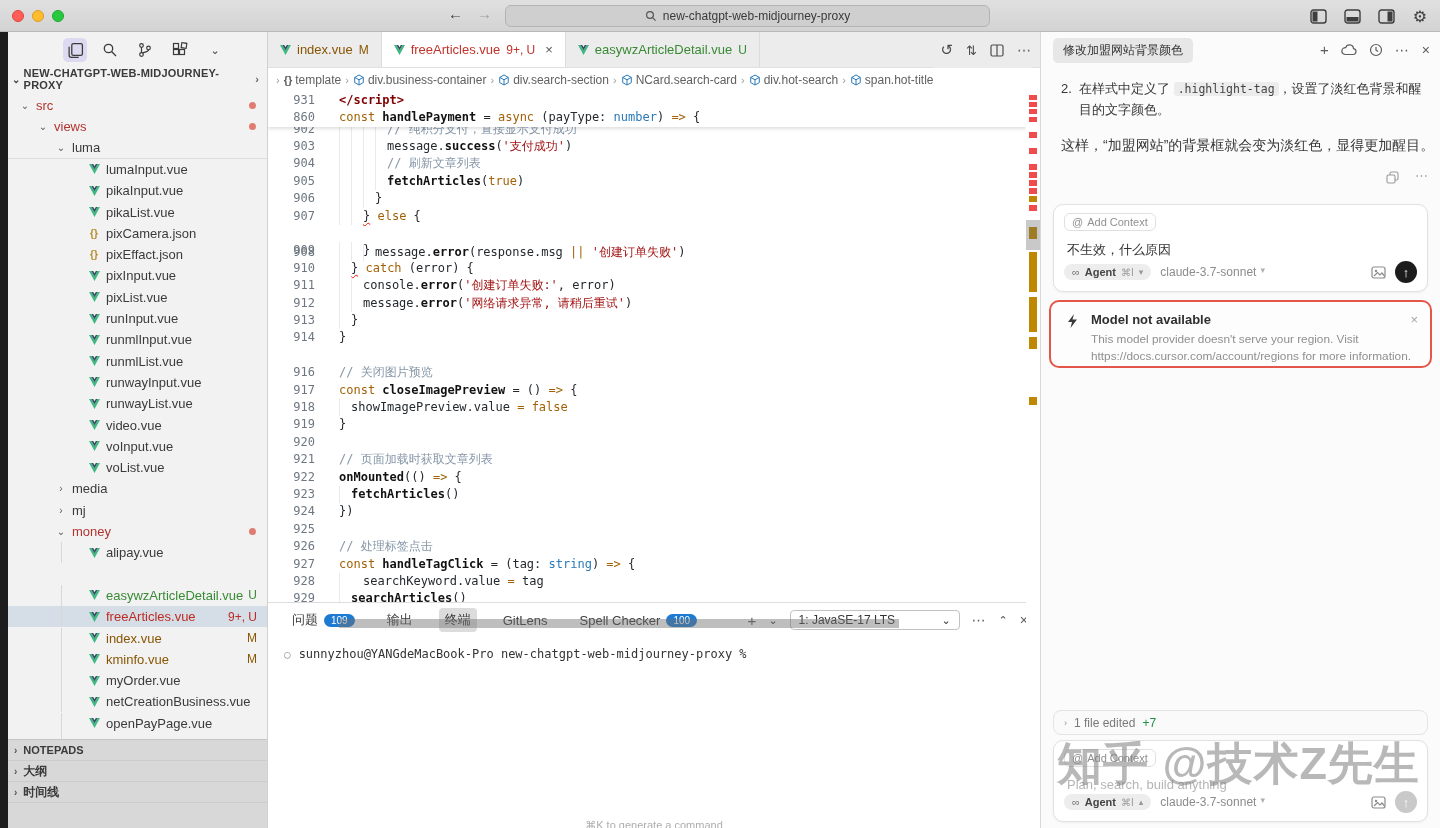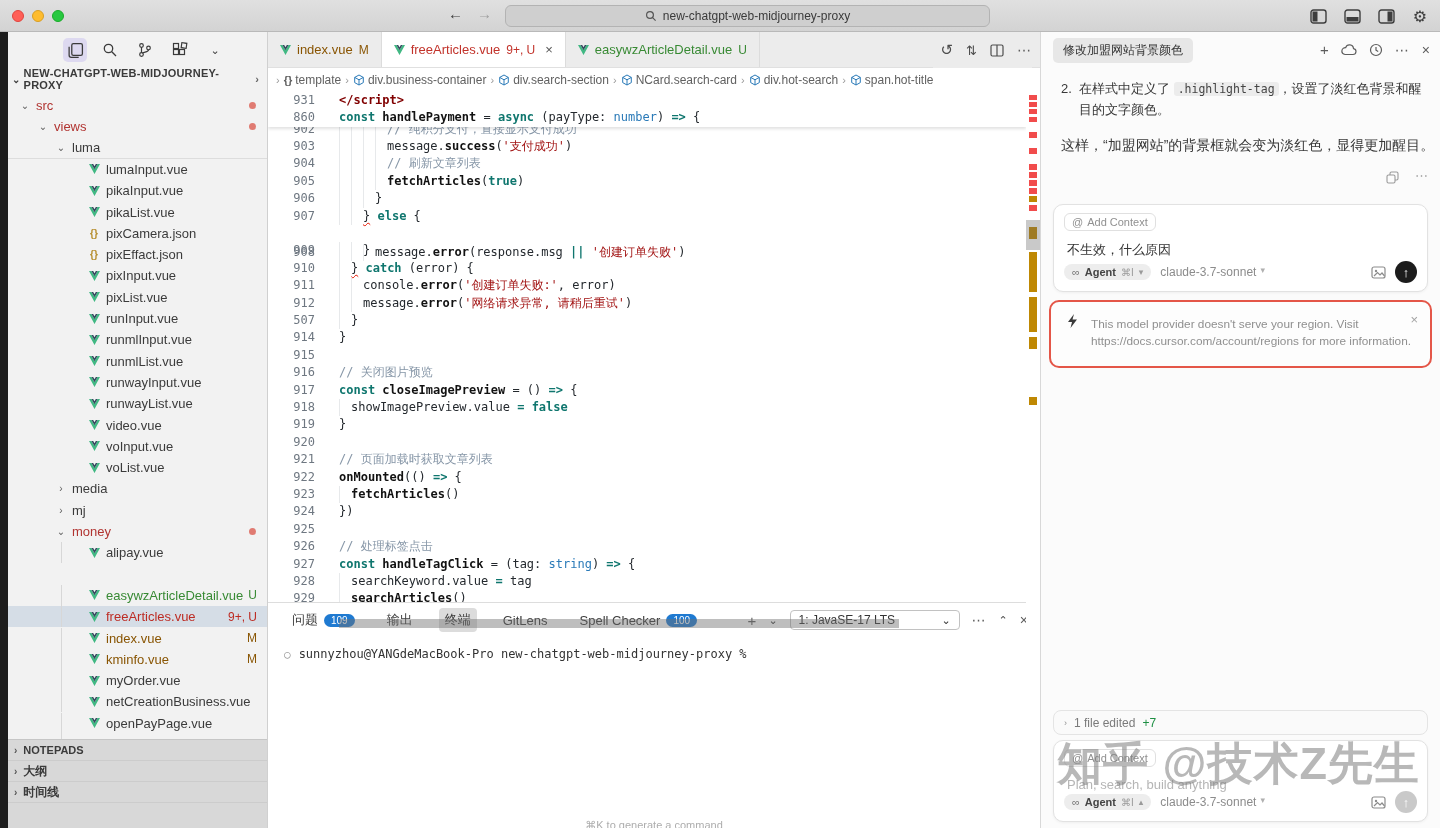--- a/index.html
+++ b/index.html
@@ -81,21 +81,21 @@
   .breadcrumb .sep{ color:#9a9a9a; font-size:11px; }
   .bc-item { display:flex; align-items:center; gap:3px; }
 
   .codearea { position:absolute; top:60px; left:0; right:0; bottom:190px; overflow:hidden;
     font-family:"DejaVu Sans Mono","Liberation Mono",monospace; font-size:12px; background:#fff; }
   .cl { position:absolute; left:0; right:14px; height:17.4px; line-height:17.4px; white-space:pre; }
   .cl .num { position:absolute; left:0; width:47px; text-align:right; color:#6e7781; }
   .cl .lc { position:absolute; left:71px; }
   .cl .guide { position:absolute; left:71px; top:0; bottom:0;
     background:repeating-linear-gradient(to right,#e7e9eb 0 1px,transparent 1px 12px); }
-  .kw{color:#0f766e;font-weight:700} .fn{color:#121212;font-weight:700}
+  .kw{color:#a16207;font-weight:400} .fn{color:#121212;font-weight:700}
   .str{color:#a31515} .cmt{color:#8696a7} .type{color:#2a7ab8}
   .plain{color:#24292e} .tag{color:#800000;font-weight:700}
   .sq{color:#24292e;text-decoration:underline wavy #e51400 1px;text-underline-offset:2px}
   .sticky { position:absolute; top:0; left:0; right:14px; height:35px; background:#fff; z-index:3;
     box-shadow:0 2px 3px rgba(0,0,0,.12); }
   .sticky .cl{ position:relative; }
   .hscroll { position:absolute; left:71px; top:527px; width:560px; height:9px;
     background:rgba(110,110,110,.45); z-index:4; }
   .ruler { position:absolute; right:0; top:0; bottom:0; width:14px; background:#fff; z-index:5; }
   .mark { position:absolute; left:3px; width:8px; }
@@ -731,36 +731,35 @@
           <div class="cl" style="top: 46px;"><span class="guide" style="width: 48px;"></span><span class="num">903</span><span class="lc" style="padding-left: 48px;"><span class="plain">message.</span><span class="fn">success</span><span class="plain">(</span><span class="str">'支付成功'</span><span class="plain">)</span></span></div>
           <div class="cl" style="top: 63.4px;"><span class="guide" style="width: 48px;"></span><span class="num">904</span><span class="lc" style="padding-left: 48px;"><span class="cmt">// 刷新文章列表</span></span></div>
           <div class="cl" style="top: 80.8px;"><span class="guide" style="width: 48px;"></span><span class="num">905</span><span class="lc" style="padding-left: 48px;"><span class="fn">fetchArticles</span><span class="plain">(</span><span class="kw">true</span><span class="plain">)</span></span></div>
           <div class="cl" style="top: 98.2px;"><span class="guide" style="width: 36px;"></span><span class="num">906</span><span class="lc" style="padding-left: 36px;"><span class="plain">}</span></span></div>
           <div class="cl" style="top: 115.6px;"><span class="guide" style="width: 24px;"></span><span class="num">907</span><span class="lc" style="padding-left: 24px;"><span class="sq">}</span><span class="plain"> </span><span class="kw">else</span><span class="plain"> {</span></span></div>
           <div class="cl" style="top: 133px; margin-top: 19px;"><span class="guide" style="width: 36px;"></span><span class="num">908</span><span class="lc" style="padding-left: 36px;"><span class="plain">message.</span><span class="fn">error</span><span class="plain">(response.msg </span><span class="kw">||</span><span class="plain"> </span><span class="str">'创建订单失败'</span><span class="plain">)</span></span></div>
           <div class="cl" style="top: 150.4px;"><span class="guide" style="width: 24px;"></span><span class="num">909</span><span class="lc" style="padding-left: 24px;"><span class="plain">}</span></span></div>
           <div class="cl" style="top: 167.8px;"><span class="guide" style="width: 12px;"></span><span class="num">910</span><span class="lc" style="padding-left: 12px;"><span class="sq">}</span><span class="plain"> </span><span class="kw">catch</span><span class="plain"> (error) {</span></span></div>
           <div class="cl" style="top: 185.2px;"><span class="guide" style="width: 24px;"></span><span class="num">911</span><span class="lc" style="padding-left: 24px;"><span class="plain">console.</span><span class="fn">error</span><span class="plain">(</span><span class="str">'创建订单失败:'</span><span class="plain">, error)</span></span></div>
           <div class="cl" style="top: 202.6px;"><span class="guide" style="width: 24px;"></span><span class="num">912</span><span class="lc" style="padding-left: 24px;"><span class="plain">message.</span><span class="fn">error</span><span class="plain">(</span><span class="str">'网络请求异常, 请稍后重试'</span><span class="plain">)</span></span></div>
-          <div class="cl" style="top: 220px;"><span class="guide" style="width: 12px;"></span><span class="num">507</span><span class="lc" style="padding-left: 12px;"><span class="plain">}</span></span></div>
+          <div class="cl" style="top: 220px;"><span class="guide" style="width: 12px;"></span><span class="num">913</span><span class="lc" style="padding-left: 12px;"><span class="plain">}</span></span></div>
           <div class="cl" style="top: 237.4px;"><span class="num">914</span><span class="lc" style="padding-left: 0px;"><span class="plain">}</span></span></div>
-          <div class="cl" style="top: 254.8px;"><span class="num">915</span><span class="lc" style="padding-left: 0px;"></span></div>
           <div class="cl" style="top: 272.2px;"><span class="num">916</span><span class="lc" style="padding-left: 0px;"><span class="cmt">// 关闭图片预览</span></span></div>
           <div class="cl" style="top: 289.6px;"><span class="num">917</span><span class="lc" style="padding-left: 0px;"><span class="kw">const </span><span class="fn">closeImagePreview</span><span class="plain"> = () </span><span class="kw">=&gt;</span><span class="plain"> {</span></span></div>
           <div class="cl" style="top: 307px;"><span class="guide" style="width: 12px;"></span><span class="num">918</span><span class="lc" style="padding-left: 12px;"><span class="plain">showImagePreview.value </span><span class="kw">=</span><span class="plain"> </span><span class="kw">false</span></span></div>
           <div class="cl" style="top: 324.4px;"><span class="num">919</span><span class="lc" style="padding-left: 0px;"><span class="plain">}</span></span></div>
           <div class="cl" style="top: 341.8px;"><span class="num">920</span><span class="lc" style="padding-left: 0px;"></span></div>
           <div class="cl" style="top: 359.2px;"><span class="num">921</span><span class="lc" style="padding-left: 0px;"><span class="cmt">// 页面加载时获取文章列表</span></span></div>
           <div class="cl" style="top: 376.6px;"><span class="num">922</span><span class="lc" style="padding-left: 0px;"><span class="fn">onMounted</span><span class="plain">(() </span><span class="kw">=&gt;</span><span class="plain"> {</span></span></div>
           <div class="cl" style="top: 394px;"><span class="guide" style="width: 12px;"></span><span class="num">923</span><span class="lc" style="padding-left: 12px;"><span class="fn">fetchArticles</span><span class="plain">()</span></span></div>
           <div class="cl" style="top: 411.4px;"><span class="num">924</span><span class="lc" style="padding-left: 0px;"><span class="plain">})</span></span></div>
           <div class="cl" style="top: 428.8px;"><span class="num">925</span><span class="lc" style="padding-left: 0px;"></span></div>
           <div class="cl" style="top: 446.2px;"><span class="num">926</span><span class="lc" style="padding-left: 0px;"><span class="cmt">// 处理标签点击</span></span></div>
           <div class="cl" style="top: 463.6px;"><span class="num">927</span><span class="lc" style="padding-left: 0px;"><span class="kw">const </span><span class="fn">handleTagClick</span><span class="plain"> = (tag: </span><span class="type">string</span><span class="plain">) </span><span class="kw">=&gt;</span><span class="plain"> {</span></span></div>
-          <div class="cl" style="top: 481px;"><span class="guide" style="width: 12px;"></span><span class="num">928</span><span class="lc" style="padding-left: 12px;"><span class="plain">searchKeyword.value </span><span class="kw">=</span><span class="plain"> tag</span></span></div>
+          <div class="cl" style="top: 481px;"><span class="guide" style="width: 12px;"></span><span class="num">928</span><span class="lc" style="padding-left: 24px;"><span class="plain">searchKeyword.value </span><span class="kw">=</span><span class="plain"> tag</span></span></div>
           <div class="cl" style="top: 498.4px;"><span class="guide" style="width: 12px;"></span><span class="num">929</span><span class="lc" style="padding-left: 12px;"><span class="fn">searchArticles</span><span class="plain">()</span></span></div>
           <div class="cl" style="top: 515.8px;"><span class="num">930</span><span class="lc" style="padding-left: 0px;"><span class="plain">}</span></span></div>
           <div class="cl" style="top: 533.2px;"><span class="num">931</span><span class="lc" style="padding-left: 0px;"><span class="tag">&lt;/script&gt;</span></span></div>
         </div>
       <div class="panel">
         <div class="ptabs" id="ptabs">
             <div class="ptab">
               <span>问题</span>
               <span class="pbadge">109</span>
             </div>
@@ -880,20 +879,21 @@
           <div class="sendbtn">↑</div>
         </div>
       </div>
 
       <div class="errorcard">
         <span class="bolt ticon">
           <svg width="12" height="14" viewBox="0 0 12 14">
               <path d="M7 0L1 8h4l-1.5 6L10 5.5H5.5z" fill="#3a3a3a"></path>
             </svg>
         </span>
+        <div class="etitle">Model not available</div>
         <div class="ebody">This model provider doesn't serve your region. Visit https://docs.cursor.com/account/regions for more information.</div>
         <span class="ex">×</span>
       </div>
 
       <div class="fedit">
         <span class="chev">›</span>
         <span>1 file edited</span>
         <span class="plus7">+7</span>
       </div>
 

